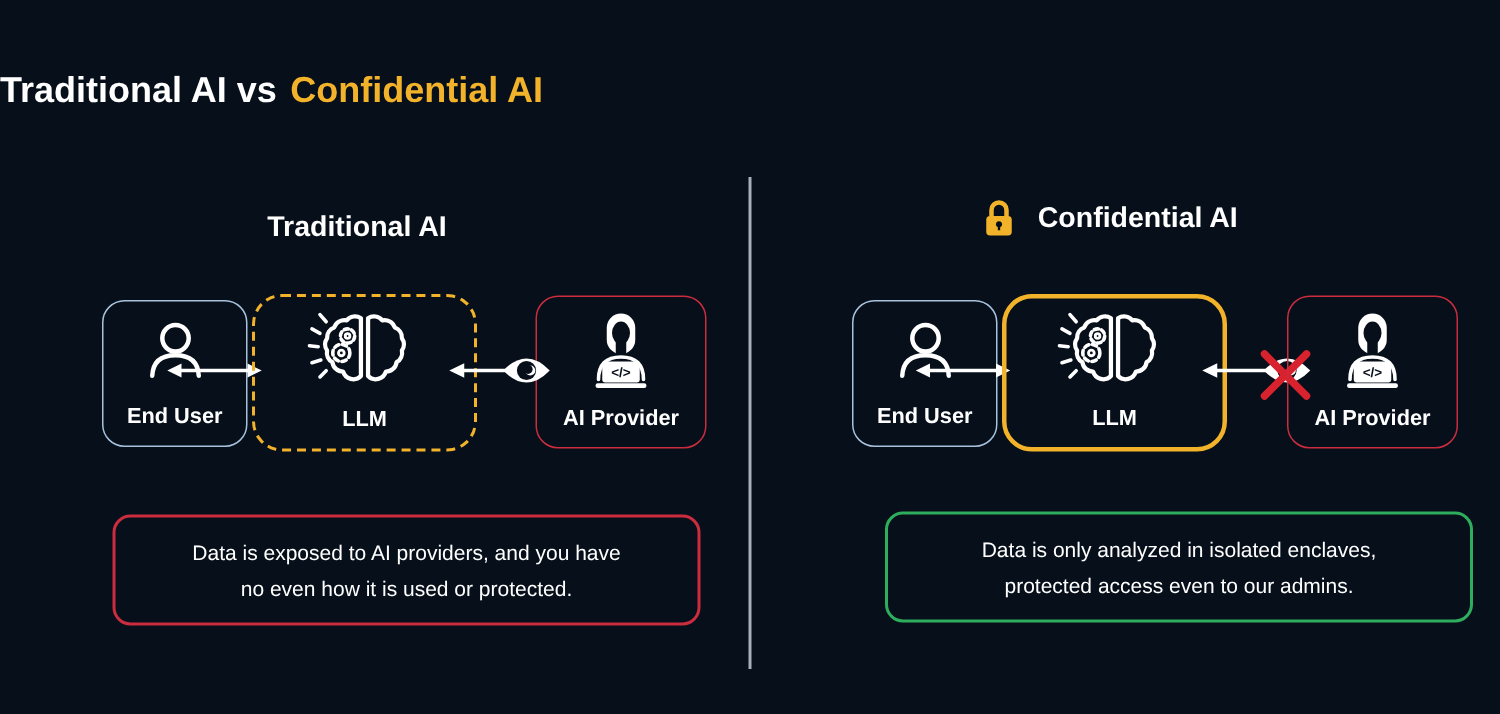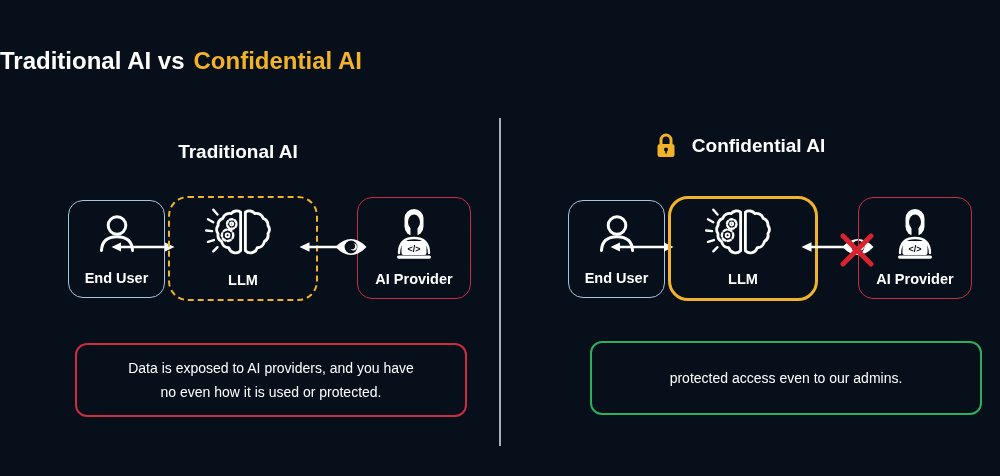--- a/index.html
+++ b/index.html
@@ -202,16 +202,17 @@
         <path class="stroke-icon" stroke-width="2.4" d="M13 47 Q13 32 28 32 Q43 32 43 47"></path>
         <rect class="white-fill" x="15.5" y="35" width="25" height="14" rx="2"></rect>
         <text x="28" y="45.5" text-anchor="middle" font-size="9" font-weight="bold" fill="#060f1a">&lt;/&gt;</text>
         <rect class="white-fill" x="11" y="49.5" width="34" height="3.2" rx="1.6"></rect>
       </svg>
     </span>
     <span class="node-label">AI Provider</span>
   </div>
 
   <div class="caption caption-green">
+    <div>Data is only analyzed in isolated enclaves,</div>
     <div>protected access even to our admins.</div>
   </div>
 
 </div>
 
 </body></html>

